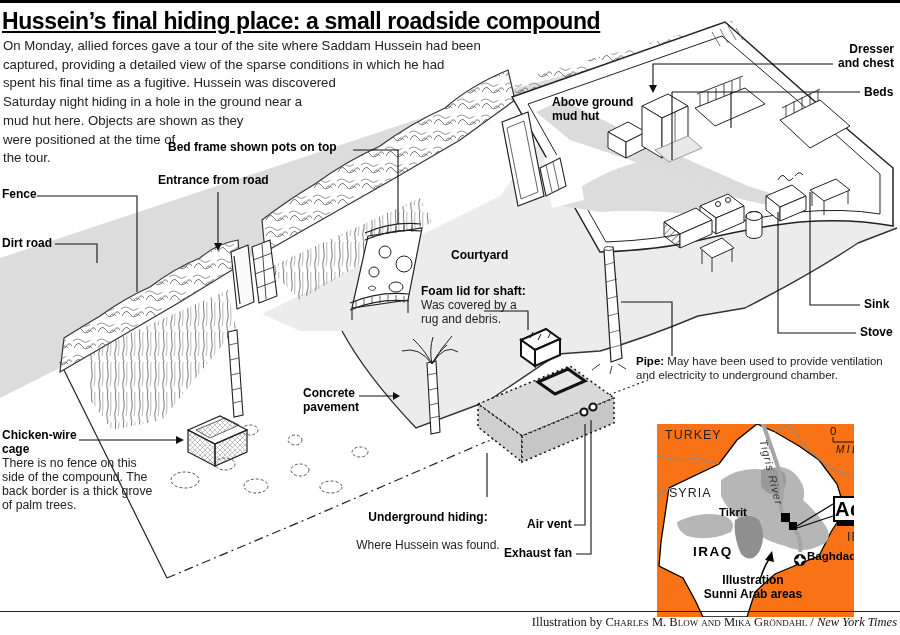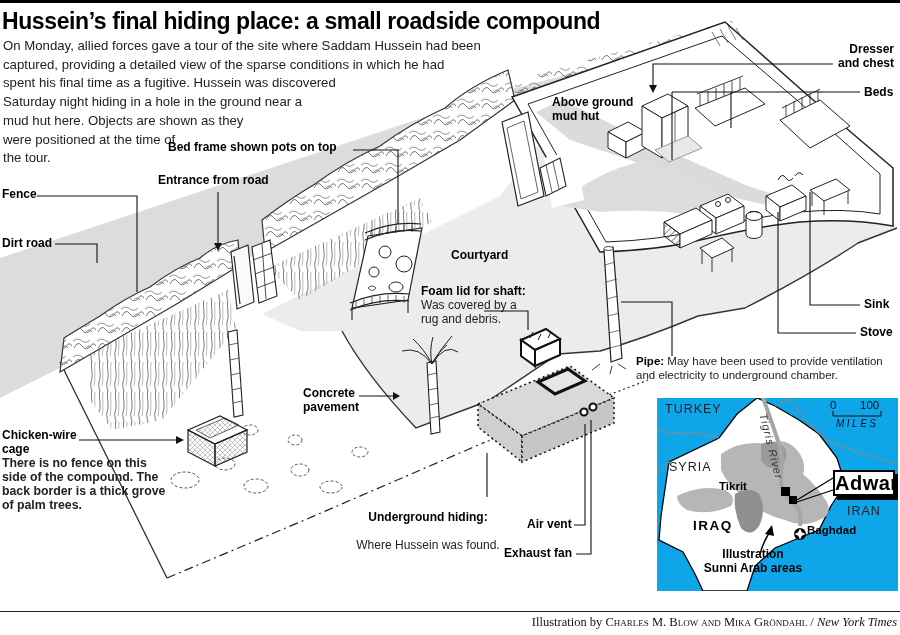--- a/index.html
+++ b/index.html
@@ -1,29 +1,29 @@
 <!DOCTYPE html>
 <html><head>
 <meta charset="utf-8">
 <style>
   html,body{margin:0;padding:0;background:#fff;}
   #canvas{position:relative;width:900px;height:635px;background:#fff;overflow:hidden;
           font-family:"Liberation Sans",sans-serif;color:#000;}
   #toprule{position:absolute;left:0;top:0;width:900px;height:3px;background:#000;}
-  #title{position:absolute;left:2px;top:8px;font-size:23px;font-weight:bold;letter-spacing:-0.4px;white-space:nowrap;}
+  #title{position:absolute;left:2px;top:8px;font-size:23px;font-weight:bold;letter-spacing:-0.4px;white-space:nowrap;text-decoration:underline;}
   #intro{position:absolute;left:3px;top:37px;width:500px;font-size:13.2px;line-height:1.42;
          color:#222;white-space:pre-line;}
   svg{position:absolute;left:0;top:0;}
   .lbl{position:absolute;font-size:12px;font-weight:bold;line-height:1.18;white-space:pre-line;}
   .reg{font-weight:normal;color:#222;}
   .ctr{text-align:center;}
-  #note{position:absolute;left:2px;top:457px;width:190px;font-size:12.3px;font-weight:bold;
+  #note{position:absolute;left:2px;top:457px;width:190px;font-size:12.3px;font-weight:normal;
         color:#222;line-height:1.13;white-space:pre-line;}
   
-  #map{position:absolute;left:657px;top:398px;width:241px;height:193px;overflow:hidden;background:#0ea5e9;}
+  #map{position:absolute;left:657px;top:424px;width:197px;height:193px;overflow:hidden;background:#f97316;}
   #map .mlbl{position:absolute;font-size:12.5px;letter-spacing:1px;color:#222;}
   #map .city{position:absolute;font-size:11.5px;font-weight:bold;letter-spacing:0;color:#000;}
   #adwar-box{position:absolute;left:176px;top:72px;width:58px;height:22px;background:#fff;
              border:2px solid #000;box-shadow:4px 4px 0 #000;text-align:center;
              font-size:20px;font-weight:bold;line-height:22px;letter-spacing:0.5px;}
   #river-label{position:absolute;left:112px;top:14px;font-size:11px;font-style:italic;color:#333;
                transform:rotate(76deg);transform-origin:0 0;white-space:nowrap;letter-spacing:1px;}
   #sunni-label{position:absolute;left:28px;top:150px;width:136px;text-align:center;font-size:12px;
                font-weight:bold;line-height:1.15;white-space:pre-line;color:#000;}
   .scale-num{position:absolute;font-size:11.5px;color:#111;}

